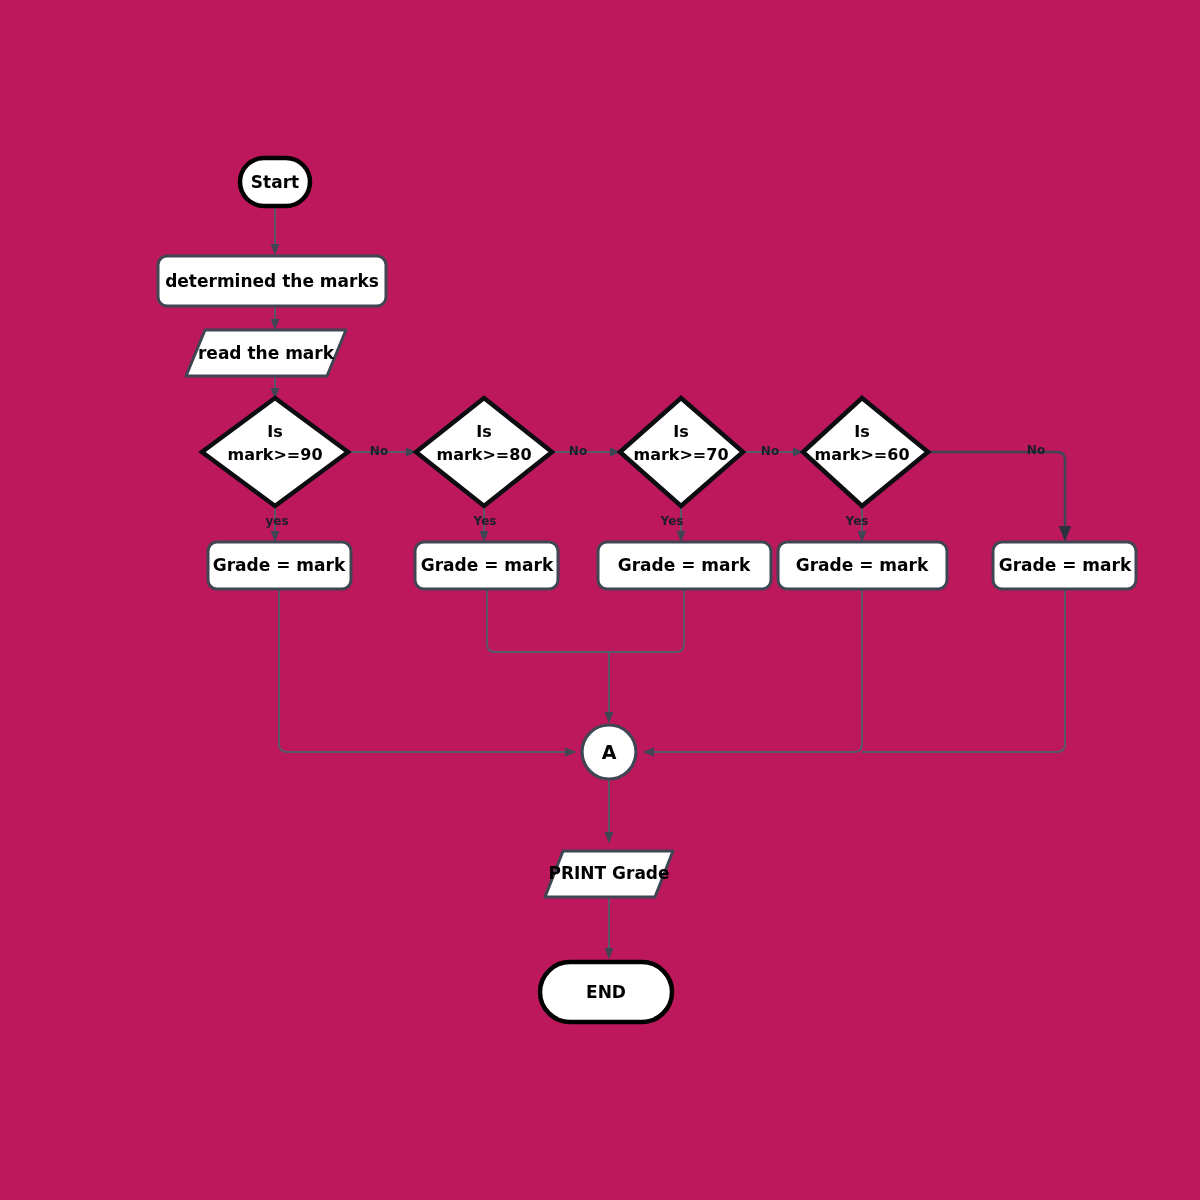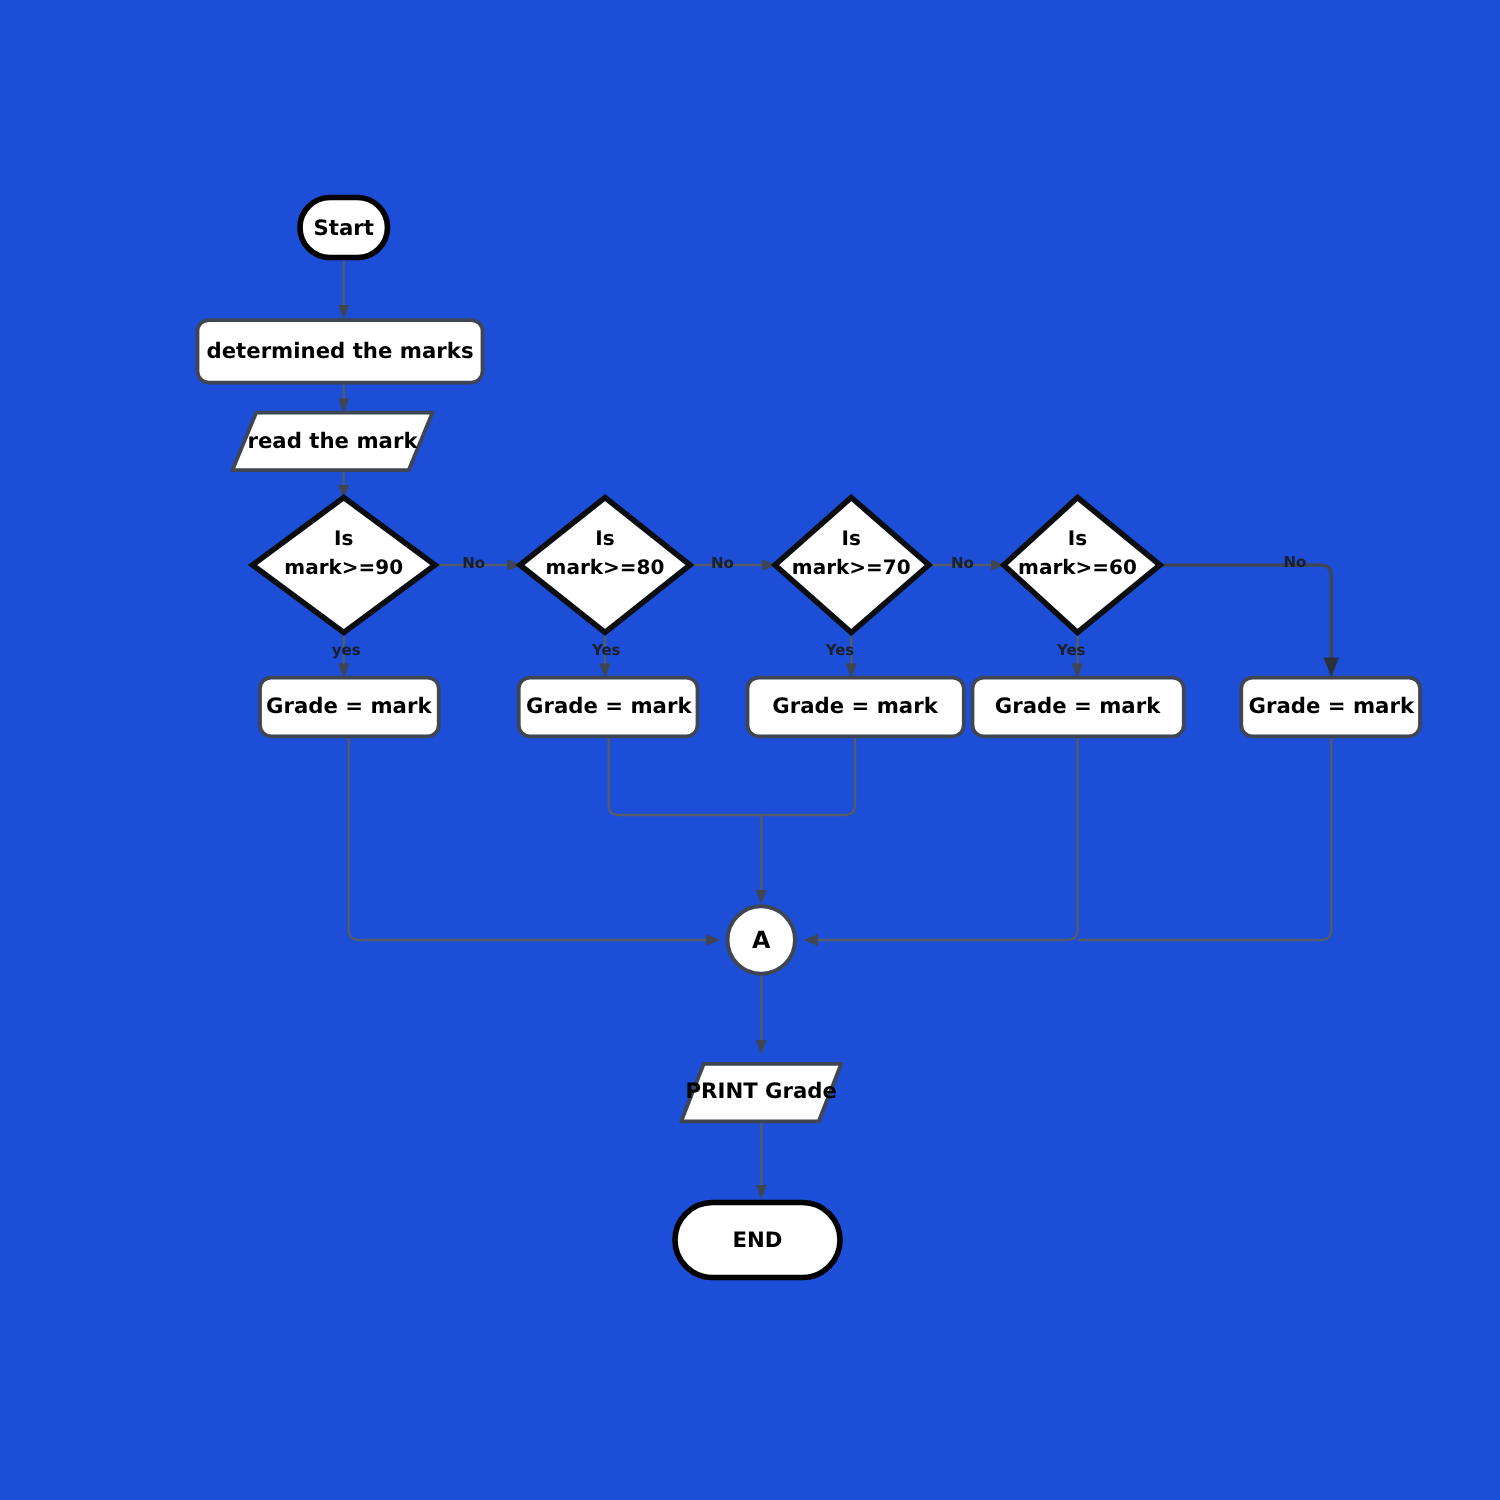--- a/index.html
+++ b/index.html
@@ -8,21 +8,21 @@
     padding: 0;
     background: #ffffff;
   }
   body {
     font-family: "DejaVu Sans", sans-serif;
   }
   #canvas {
     position: relative;
     width: 1200px;
     height: 1200px;
-    background: #1d4ed8;
+    background: #be185d;
     overflow: hidden;
   }
   svg#flow {
     position: absolute;
     left: 0;
     top: 0;
     width: 1200px;
     height: 1200px;
   }
   .node-text {

